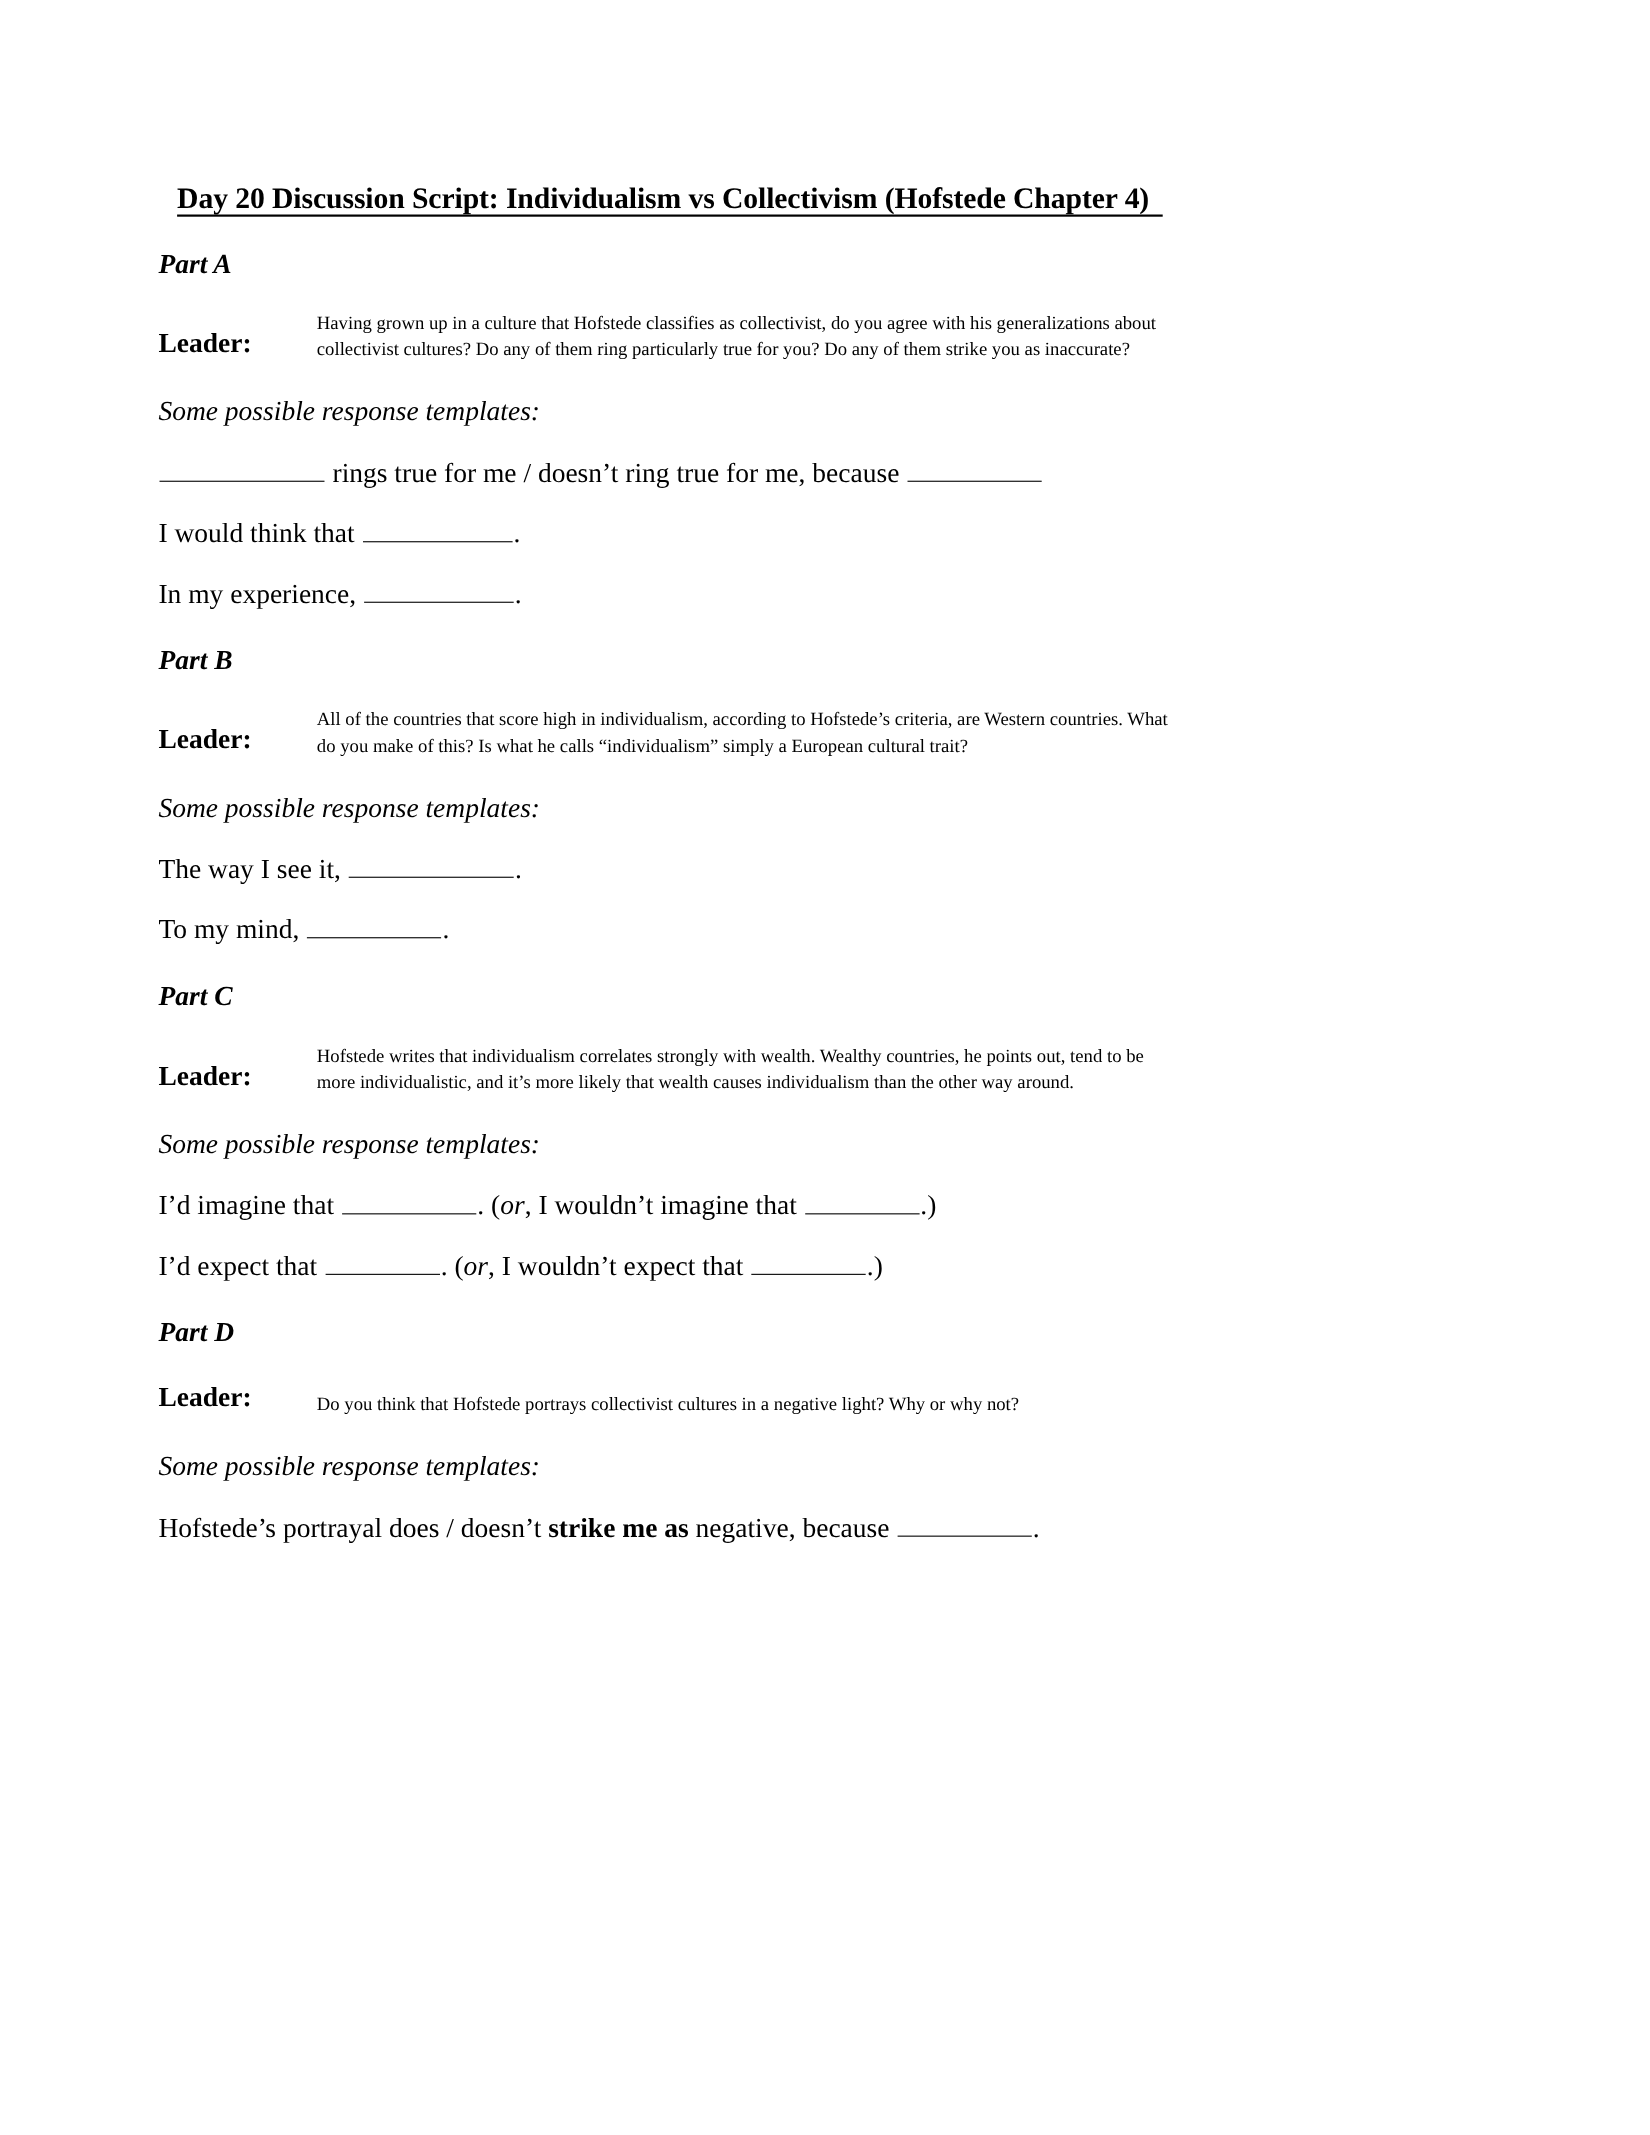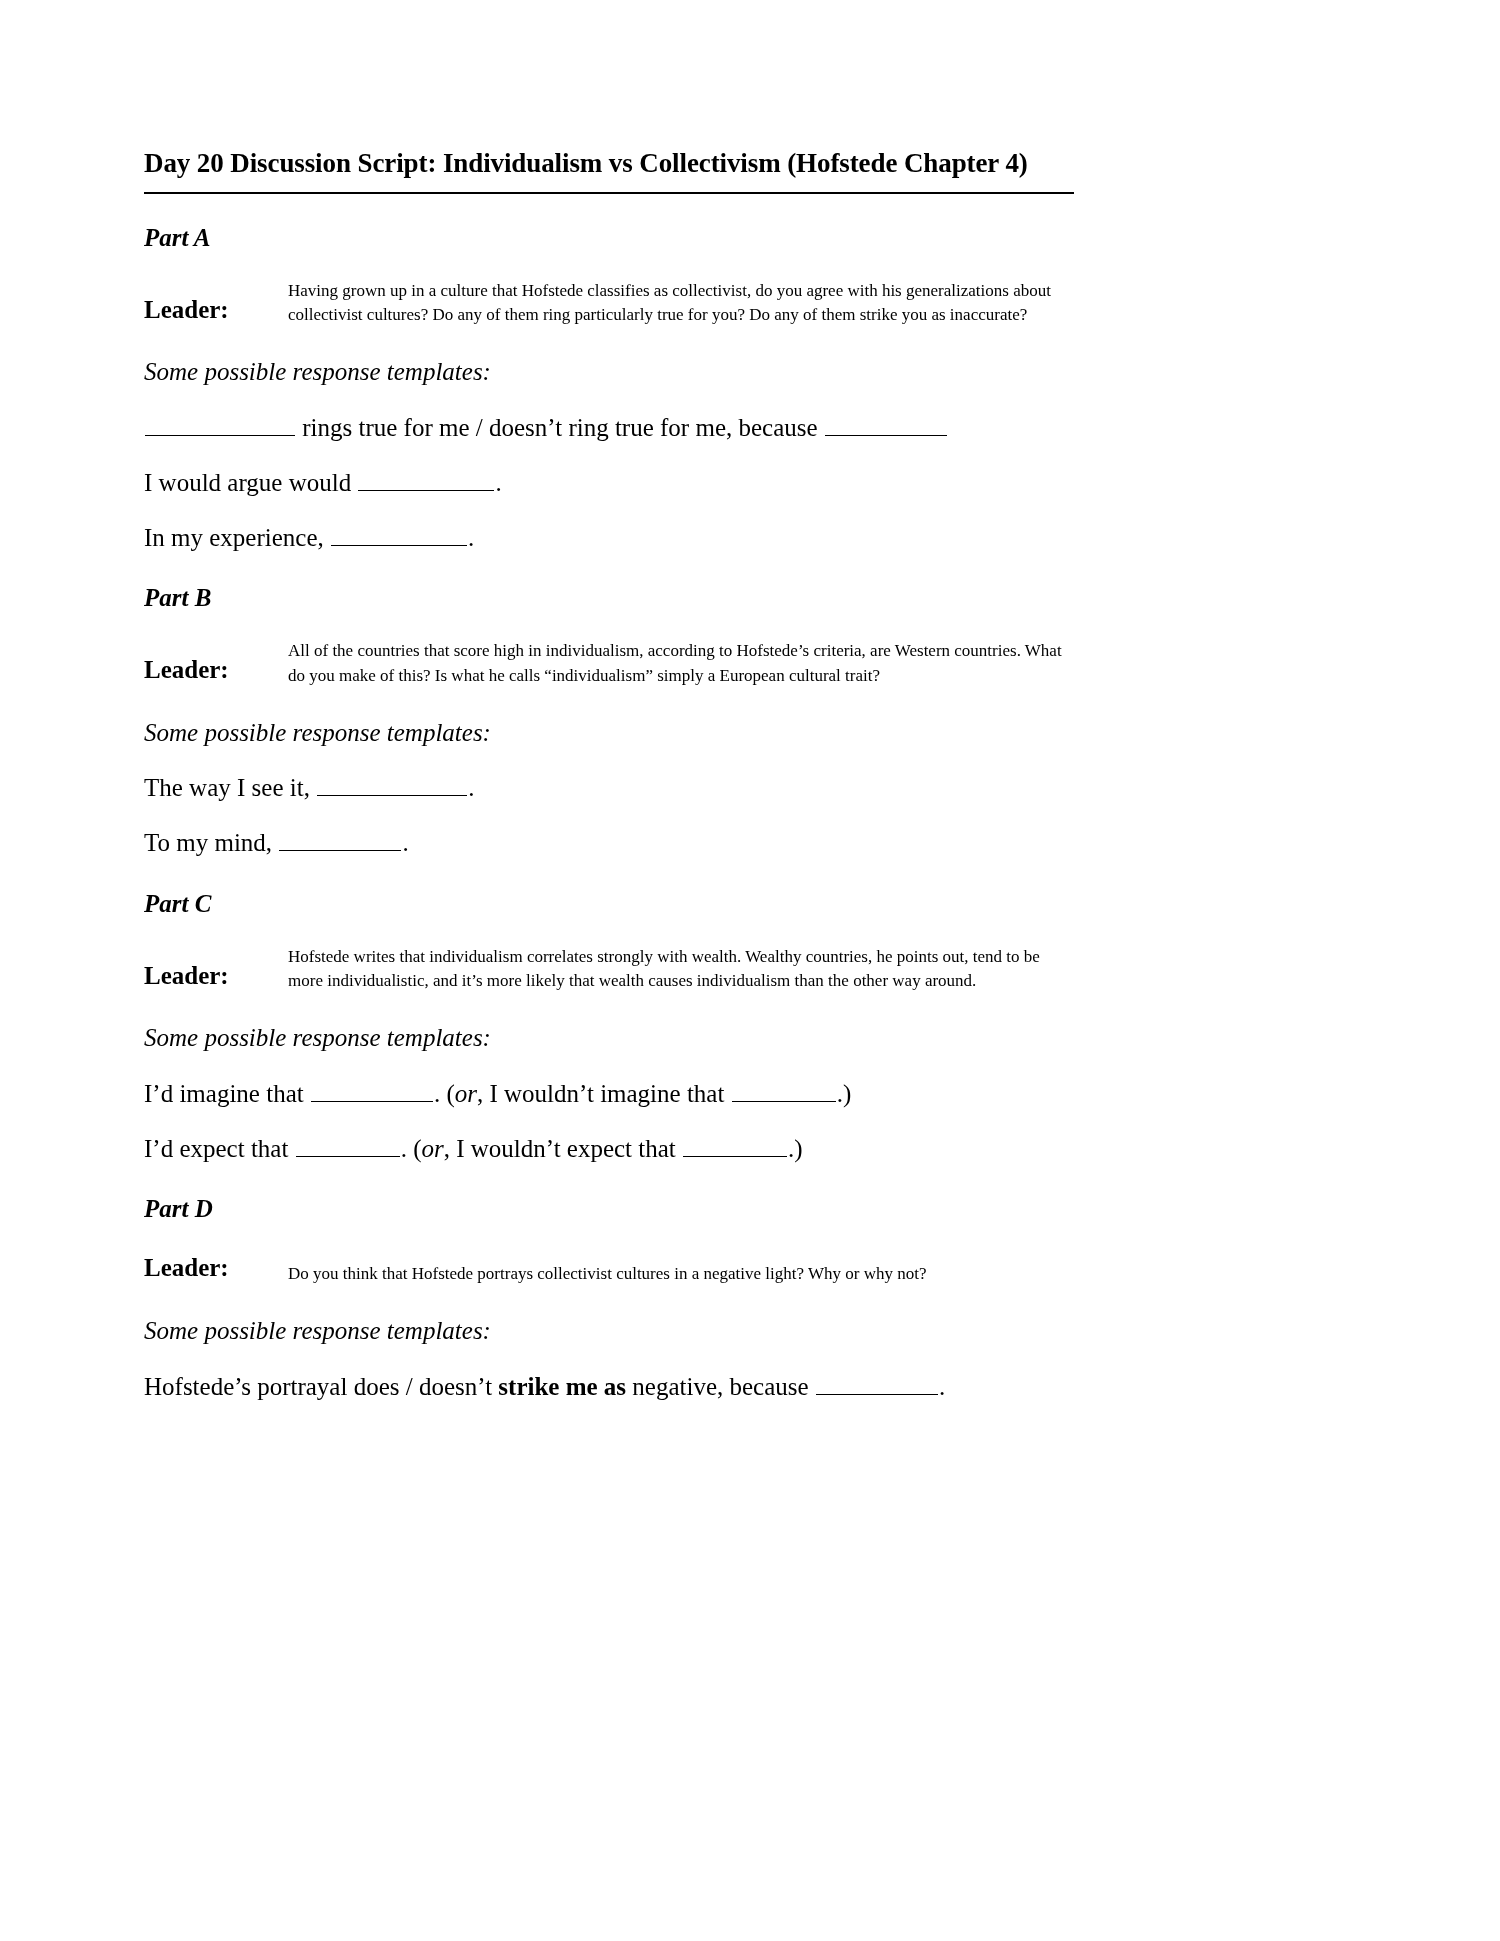--- a/index.html
+++ b/index.html
@@ -26,22 +26,22 @@
     width: 930px;
     margin: 0 0 0 144px;
   }
 
   
   .doc-title {
     font-size: 27px;
     font-weight: bold;
     line-height: 1.12;
     letter-spacing: -0.1px;
-    margin: 0;
-    padding-bottom: 14px;
+    margin: 17px;
+    padding-bottom: 0;
     border-bottom: 2.5px solid #000;
     white-space: nowrap;
   }
 
   
   .part-heading {
     font-size: 25px;
     font-weight: bold;
     font-style: italic;
     margin: 29px 0 0 0;
@@ -121,21 +121,21 @@
       <div class="leader-label">Leader:</div>
       <div class="leader-body">
         <p>Having grown up in a culture that Hofstede classifies as collectivist, do you agree with his generalizations about collectivist cultures? Do any of them ring particularly true for you? Do any of them strike you as inaccurate?</p>
       </div>
     </div>
 
     <div class="templates-intro">Some possible response templates:</div>
 
     <div class="template-line"><span class="blank b-xl"></span><span> rings true for me / doesn’t ring true for me, because </span><span class="blank b-m"></span></div>
 
-    <div class="template-line tight"><span>I would argue would </span><span class="blank b-l"></span><span>.</span></div>
+    <div class="template-line tight"><span>I would think that </span><span class="blank b-l"></span><span>.</span></div>
 
     <div class="template-line tight"><span>In my experience, </span><span class="blank b-l"></span><span>.</span></div>
 
     <div class="part-heading">Part B</div>
 
     <div class="leader-block">
       <div class="leader-label">Leader:</div>
       <div class="leader-body">
         <p>All of the countries that score high in individualism, according to Hofstede’s criteria, are Western countries. What do you make of this? Is what he calls “individualism” simply a European cultural trait?</p>
       </div>

